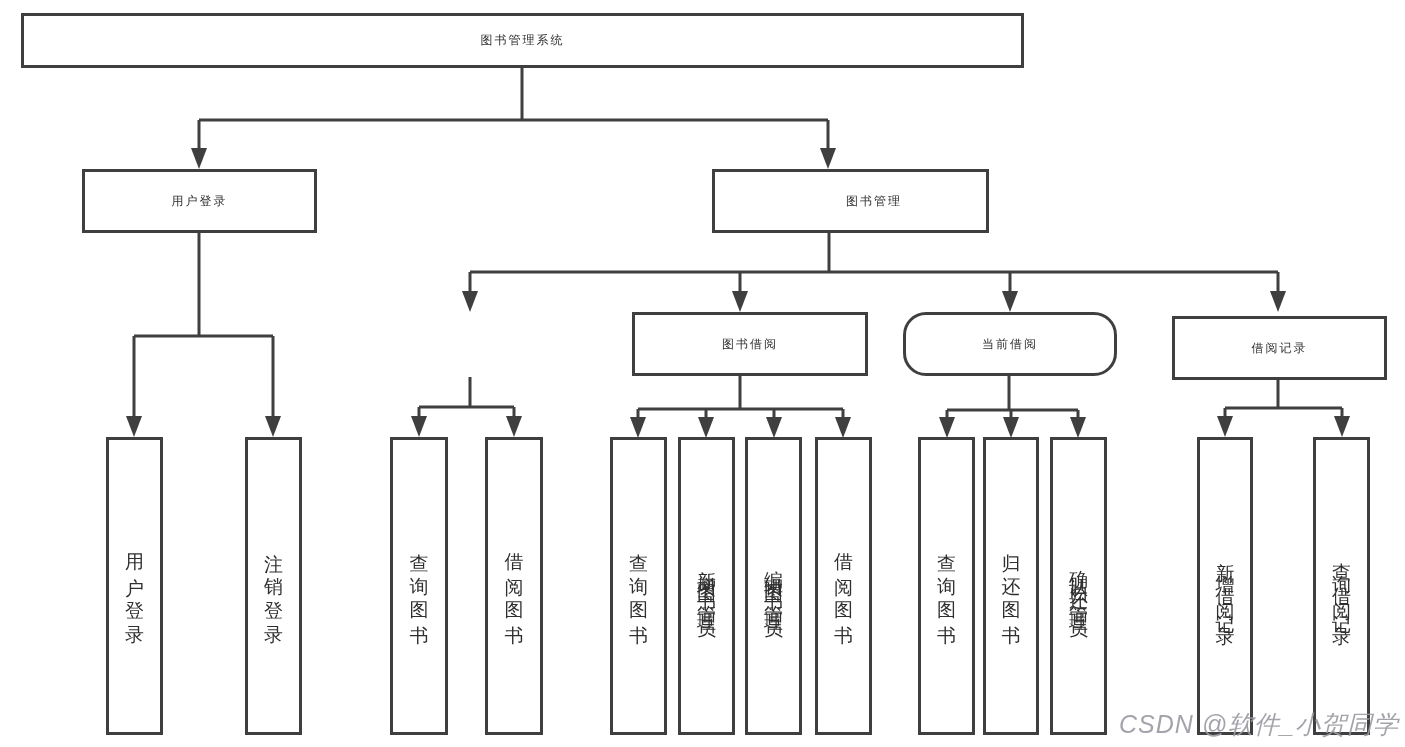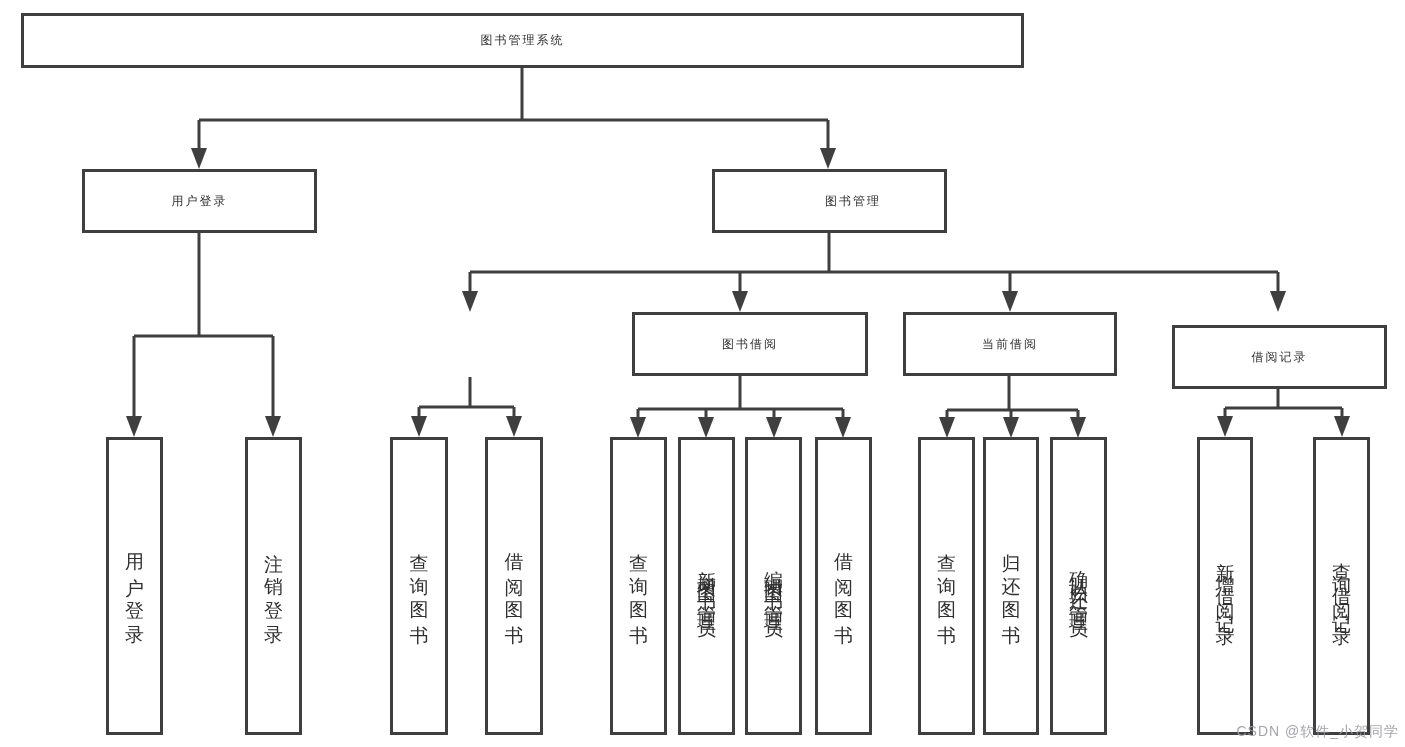--- a/index.html
+++ b/index.html
@@ -22,22 +22,22 @@
     white-space:nowrap;
   }
   .v-node{
     writing-mode:vertical-rl;text-orientation:mixed;
     font-size:19px;letter-spacing:24px;white-space:nowrap;
   }
   .ls-6{letter-spacing:13px;}
   .ls-9{letter-spacing:7px;}
   #watermark{
     position:absolute;right:6px;bottom:6px;
-    color:var(--watermark,#9a9aa2);font-size:14px;letter-spacing:1px;
-    opacity:.9;z-index:5;
+    color:var(--watermark,#9a9aa2);font-size:25px;letter-spacing:1px;
+    opacity:.9;z-index:5;font-style:italic;
   }
 </style>
 </head>
 <body>
 
 <div id="canvas">
 
   <svg id="connectors" viewBox="0 0 1405 747" xmlns="http://www.w3.org/2000/svg">
 
     <path d="M522 68 V121"></path>
@@ -96,25 +96,25 @@
     <path d="M1225 408 H1342"></path>
     <path d="M1225 408 V418"></path>
     <path d="M1342 408 V418"></path>
     <polygon points="1217,416 1233,416 1225,437"></polygon>
     <polygon points="1334,416 1350,416 1342,437"></polygon>
   </svg>
 
   <div class="node" style="left:21px;top:13px;width:1003px;height:55px;">图书管理系统</div>
 
   <div class="node" style="left:82px;top:169px;width:235px;height:64px;">用户登录</div>
-  <div class="node" style="left:712px;top:169px;width:235px;height:64px;padding-left:47px;">图书管理</div>
+  <div class="node" style="left:712px;top:169px;width:277px;height:64px;padding-left:47px;">图书管理</div>
 
   <div class="node" style="left:632px;top:312px;width:236px;height:64px;">图书借阅</div>
-  <div class="node" style="left:903px;top:312px;width:214px;height:64px;">当前借阅</div>
-  <div class="node" style="left:1172px;top:325px;width:215px;height:64px;">借阅记录</div>
+  <div class="node" style="left:903px;top:312px;width:214px;height:64px;border-radius:23px;">当前借阅</div>
+  <div class="node" style="left:1172px;top:316px;width:215px;height:64px;">借阅记录</div>
 
   <div class="node v-node" style="left:106px;top:437px;width:57px;height:298px;">用户登录</div>
   <div class="node v-node" style="left:245px;top:437px;width:57px;height:298px;">注销登录</div>
 
   <div class="node v-node" style="left:390px;top:437px;width:58px;height:298px;">查询图书</div>
   <div class="node v-node" style="left:485px;top:437px;width:58px;height:298px;">借阅图书</div>
 
   <div class="node v-node" style="left:610px;top:437px;width:57px;height:298px;">查询图书</div>
   <div class="node v-node ls-9" style="left:678px;top:437px;width:57px;height:298px;">新增图书（管理员）</div>
   <div class="node v-node ls-9" style="left:745px;top:437px;width:57px;height:298px;">编辑图书（管理员）</div>

